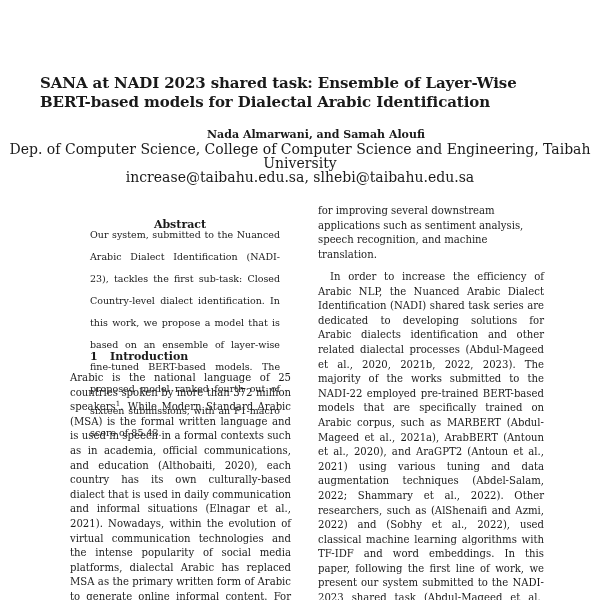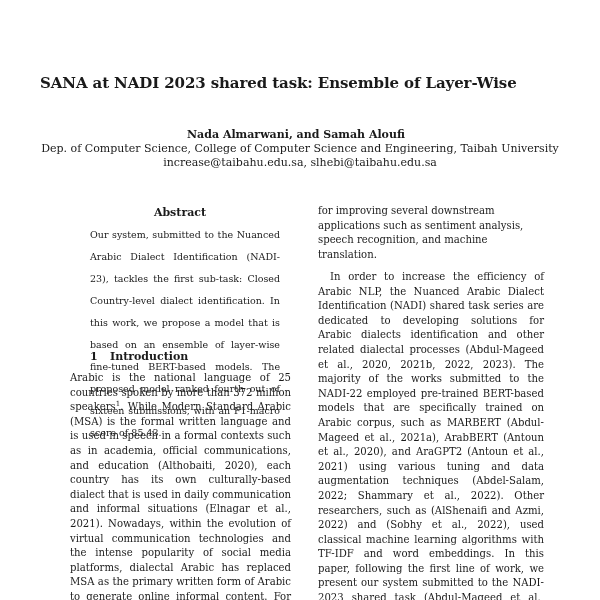--- a/index.html
+++ b/index.html
@@ -1,45 +1,46 @@
 <!DOCTYPE html>
 <html><head>
 <meta charset="utf-8">
 <style>
   html, body { margin: 0; padding: 0; }
   body { width: 600px; height: 600px; background: #ffffff; overflow: hidden; position: relative;
          font-family: "DejaVu Serif", "Liberation Serif", serif; color: #1a1a1a; }
   .page { position: absolute; left: 0; top: 0; width: 600px; height: 600px; }
   .title { position: absolute; left: 40px; width: 520px; text-align: left; font-weight: bold;
            font-size: 15px; line-height: 18.5px; top: 74px; letter-spacing: -0.1px; }
-  .authors { position: absolute; left: 16px; width: 560px; text-align: center; font-weight: bold;
+  .authors { position: absolute; left: 36px; width: 560px; text-align: center; font-weight: bold;
              font-size: 11px; top: 128px; line-height: 13px; }
-  .affil { position: absolute; left: 0px; width: 600px; text-align: center; font-size: 11px;
+  .affil { position: absolute; left: 0px; width: 600px; text-align: center; font-size: 14px;
            line-height: 14px; top: 142px; }
   .col { position: absolute; font-size: 10.1px; line-height: 14.6px; }
   .col-left { left: 70px; width: 221px; }
   .col-right { left: 318px; width: 226px; }
   .abstract-head { position: absolute; left: 85px; width: 190px; text-align: center; font-weight: bold;
-                   font-size: 11px; top: 206px; }
+                   font-size: 11px; top: 218px; }
   .abstract { position: absolute; left: 90px; width: 190px; top: 224px; font-size: 9.5px; line-height: 22px;
               text-align: justify; }
   .sec-head { position: absolute; left: 70px; top: 350px; font-weight: bold; font-size: 11px; margin-left: 20px; }
   .sec-head .num { display: inline-block; width: 20px; }
   .intro { top: 371px; text-align: justify; }
   .r1 { top: 204px; }
   .r2 { top: 270px; text-indent: 12px; text-align: justify; }
   p { margin: 0; }
   sup { font-size: 7px; line-height: 0; }
 </style>
 </head>
 <body>
 
 <div class="page">
   <div class="title">
     <div>SANA at NADI 2023 shared task: Ensemble of Layer-Wise</div>
+    <div>BERT-based models for Dialectal Arabic Identification</div>
   </div>
   <div class="authors">Nada Almarwani, and  Samah Aloufi</div>
   <div class="affil">
     <div>Dep. of Computer Science, College of Computer Science and Engineering, Taibah University</div>
     <div>increase@taibahu.edu.sa, slhebi@taibahu.edu.sa</div>
   </div>
 
   <div class="abstract-head">Abstract</div>
   <p class="abstract">Our system, submitted to the Nuanced Arabic Dialect Identification (NADI-23), tackles the first sub-task: Closed Country-level dialect identification. In this work, we propose a model that is based on an ensemble of layer-wise fine-tuned BERT-based models. The proposed model ranked fourth out of sixteen submissions, with an F1-macro score of 85.43.</p>
 

